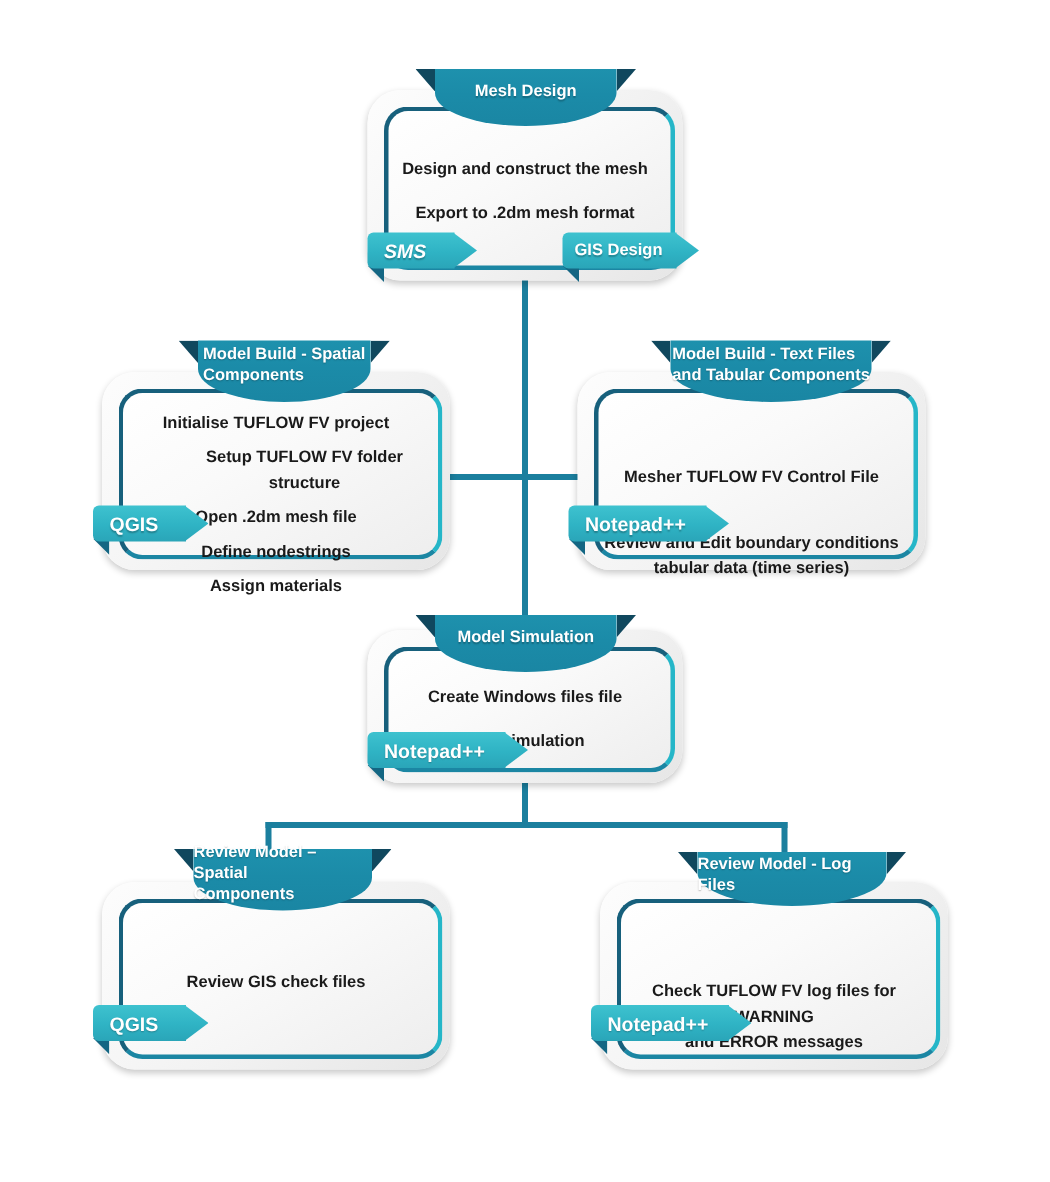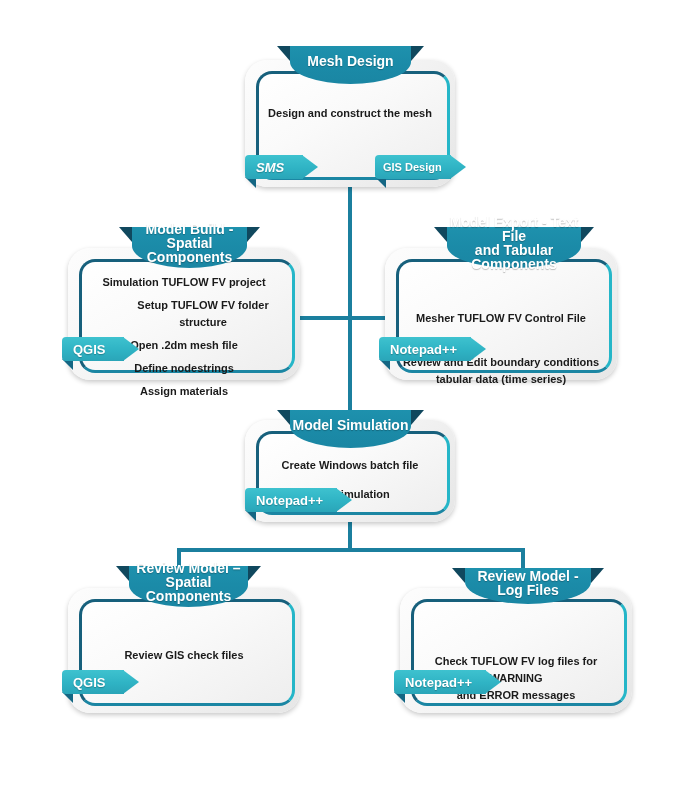--- a/index.html
+++ b/index.html
@@ -61,23 +61,22 @@
   .ribbon .band{
     position:absolute;left:13px;right:13px;top:0;bottom:0;
     background:linear-gradient(180deg,#1e91ad 0%,#1b8ba8 45%,#1a86a3 100%);
     border-radius:0 0 50% 50%/0 0 22px 22px;
     display:flex;align-items:center;justify-content:center;
   }
   .ribbon .band span{
     display:block;
     color:#ffffff;
     font-weight:bold;
-    font-size:14px;
+    font-size:11px;
     line-height:14px;
-    text-align:center;
     text-shadow:0 1px 1px rgba(0,0,0,.25);
     padding-bottom:9px;
     white-space:pre-line;
   }
 
   
   .tag{position:absolute;z-index:6;height:24px;}
   .tag .tagfold{
     position:absolute;left:0;top:22px;width:11px;height:11px;
     background:#146683;
@@ -114,20 +113,21 @@
   <div class="line v" style="left:348px;top:518px;width:4px;height:33px;"></div>
   <div class="line h" style="left:177px;top:548px;width:348px;height:4px;"></div>
   <div class="line v" style="left:177px;top:548px;width:4px;height:42px;"></div>
   <div class="line v" style="left:521px;top:548px;width:4px;height:42px;"></div>
 
   <div class="card" style="left:245px;top:60px;width:210px;height:127px;">
     <div class="plate"></div>
     <div class="body"></div>
     <div class="inner-text" style="top:44px;">
       <div>Design and construct the mesh</div>
+      <div>Export to .2dm mesh format</div>
     </div>
   </div>
   <div class="ribbon" style="left:277px;top:46px;width:147px;height:38px;">
     <div class="fold-l"></div>
     <div class="fold-r"></div>
     <div class="band">
       <span>Mesh Design</span>
     </div>
   </div>
   <div class="tag" style="left:245px;top:155px;width:58px;font-style:italic;">
@@ -140,21 +140,21 @@
     <div class="tagfold"></div>
     <div class="tagbody" style="padding-left:8px;">
       <span style="font-size:11px;">GIS Design</span>
     </div>
   </div>
 
   <div class="card" style="left:68px;top:248px;width:232px;height:132px;">
     <div class="plate"></div>
     <div class="body"></div>
     <div class="inner-text" style="top:26px;line-height:17px;">
-      <div style="margin-bottom:6px;">Simulation TUFLOW FV project</div>
+      <div style="margin-bottom:6px;">Initialise TUFLOW FV project</div>
       <div style="margin-bottom:6px;padding-left:38px;">Setup TUFLOW FV folder structure</div>
       <div style="margin-bottom:6px;">Open .2dm mesh file</div>
       <div style="margin-bottom:6px;">Define nodestrings</div>
       <div>Assign materials</div>
     </div>
   </div>
   <div class="ribbon" style="left:119px;top:227px;width:141px;height:41px;">
     <div class="fold-l"></div>
     <div class="fold-r"></div>
     <div class="band">
@@ -175,36 +175,36 @@
     <div class="inner-text" style="top:45px;line-height:17px;white-space:pre-line;">
       <div style="margin-bottom:10px;">Mesher TUFLOW FV Control File</div>
       <div>Review and Edit boundary conditions
 tabular data (time series)</div>
     </div>
   </div>
   <div class="ribbon" style="left:434px;top:227px;width:160px;height:41px;">
     <div class="fold-l"></div>
     <div class="fold-r"></div>
     <div class="band">
-      <span>Model Export - Text File
+      <span>Model Build - Text Files
 and Tabular Components</span>
     </div>
   </div>
   <div class="tag" style="left:379px;top:337px;width:92px;">
     <div class="tagfold"></div>
     <div class="tagbody">
       <span>Notepad++</span>
     </div>
   </div>
 
   <div class="card" style="left:245px;top:420px;width:210px;height:102px;">
     <div class="plate"></div>
     <div class="body"></div>
     <div class="inner-text" style="top:36px;">
-      <div>Create Windows batch file</div>
+      <div>Create Windows files file</div>
       <div>Run simulation</div>
     </div>
   </div>
   <div class="ribbon" style="left:277px;top:410px;width:147px;height:38px;">
     <div class="fold-l"></div>
     <div class="fold-r"></div>
     <div class="band">
       <span>Model Simulation</span>
     </div>
   </div>

